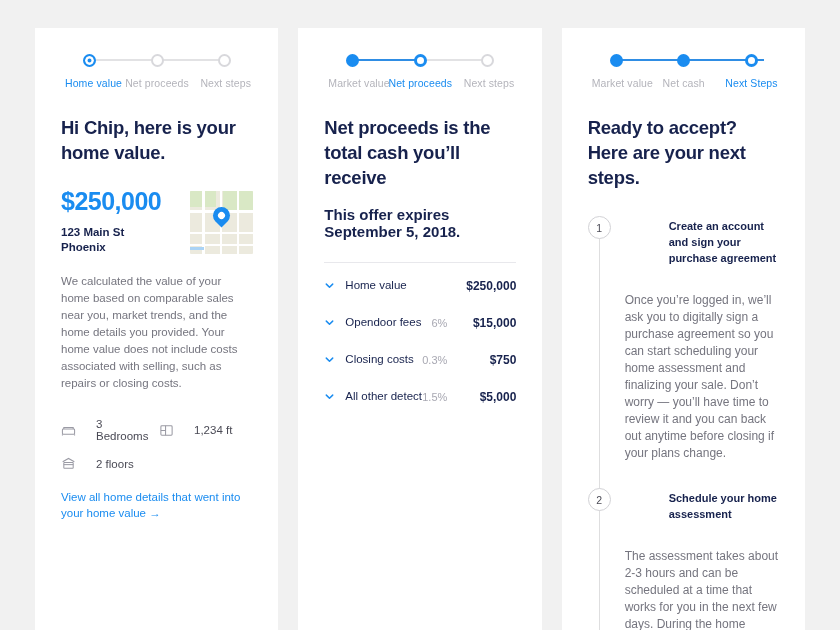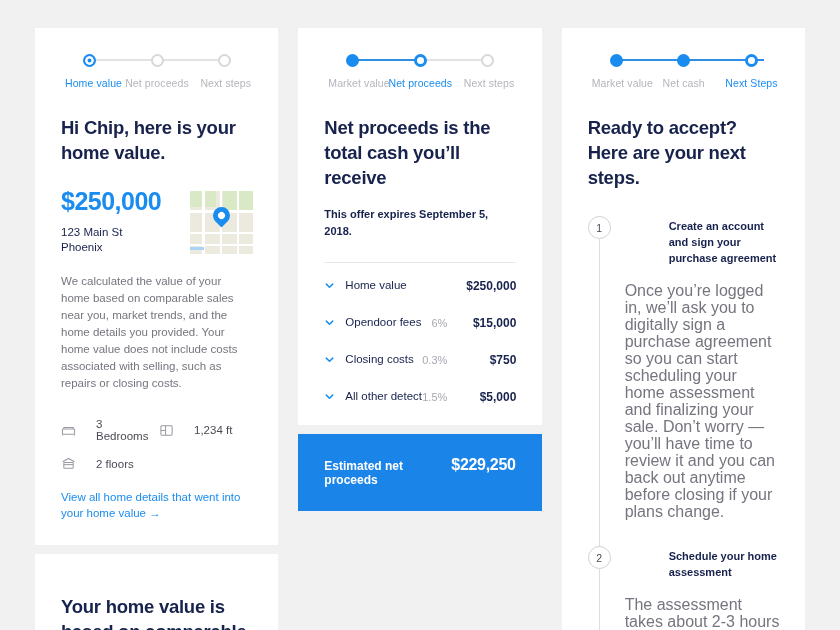--- a/index.html
+++ b/index.html
@@ -12,21 +12,20 @@
   .stage {
     position: relative;
     width: 840px; height: 630px;
     display: flex;
     gap: 20px;
     padding: 28px 35px 0 35px;
   }
   .column {
     width: 244px;
     display: flex;
-    flex-direction: column;
     gap: 9px;
     overflow: hidden;
   }
   .card {
     background: #ffffff;
     width: 244px;
     flex: none;
     overflow: hidden;
   }
   .card.pad { padding: 22px 26px 24px 26px; }
@@ -100,33 +99,33 @@
   }
   .price {
     font-size: 25px;
     font-weight: bold;
     color: #1a8cf0;
     letter-spacing: -0.5px;
     margin-top: 22px;
   }
   .addr {
     font-size: 11.5px;
-    font-weight: normal;
+    font-weight: bold;
     color: #17224d;
     line-height: 15px;
     margin-top: 9px;
   }
   p.body {
     font-size: 11.5px;
     line-height: 17px;
     color: #75757f;
     margin-top: 18px;
   }
   .strong-note {
-    font-size: 11px;
+    font-size: 15px;
     line-height: 17px;
     color: #17224d;
     font-weight: bold;
     margin-top: 16px;
   }
   a.link {
     display: inline-block;
     font-size: 11.5px;
     line-height: 16px;
     color: #1a8cf0;
@@ -249,24 +248,24 @@
   .step-body { flex: 1; }
   .step-title {
     font-size: 11px;
     line-height: 16px;
     font-weight: bold;
     color: #17224d;
     padding-top: 2px;
     margin-left: 44px;
   }
   .step-text {
-    font-size: 16px;
+    font-size: 12px;
     line-height: 17px;
     color: #75757f;
-    margin-top: 16px;
+    margin-top: 26px;
   }
 </style>
 </head>
 <body>
 
 <div class="stage">
 
   <div class="column">
 
     <div class="card pad">

